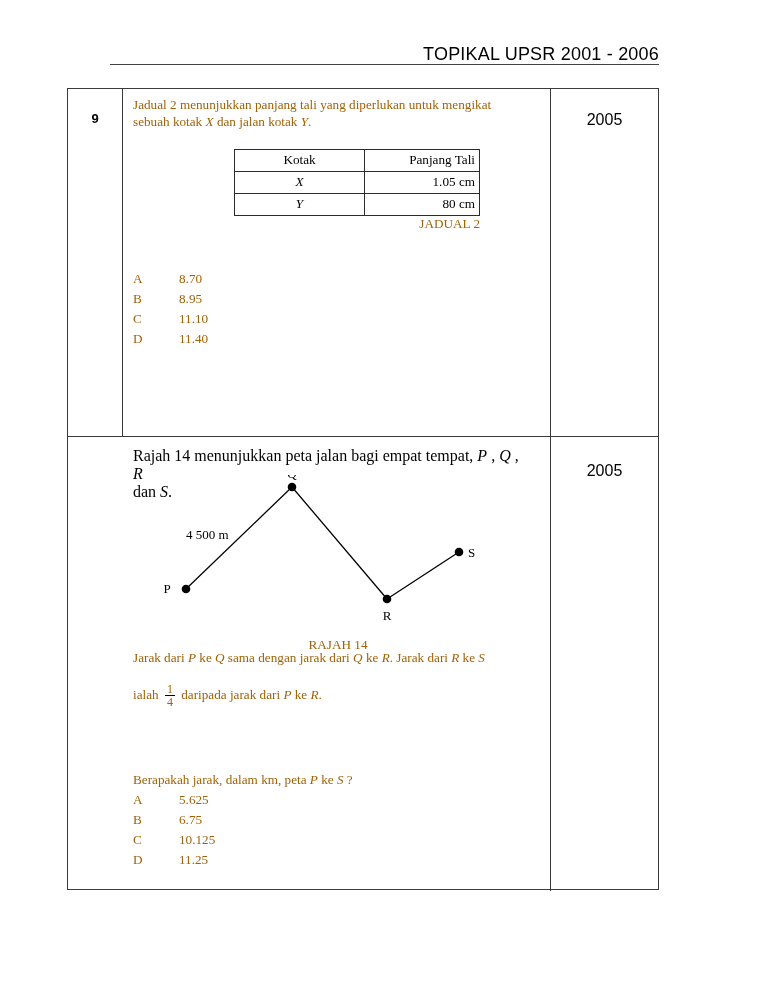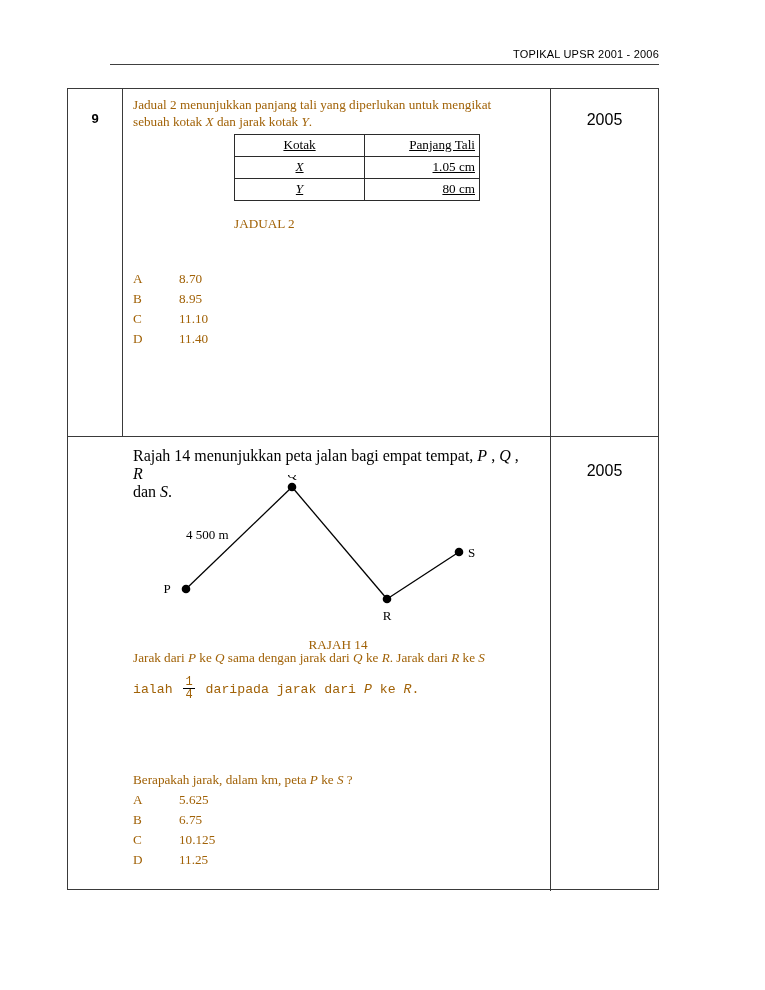--- a/index.html
+++ b/index.html
@@ -22,21 +22,21 @@
     position: absolute;
     left: 110px;
     top: 44px;
     width: 549px;
     height: 20px;
     border-bottom: 1.5px solid #404040;
     text-align: right;
   }
   .page-header .header-text {
     font-family: "Liberation Sans", sans-serif;
-    font-size: 11px;
+    font-size: 18px;
     letter-spacing: 0.2px;
     color: #000;
     display: inline-block;
     padding-bottom: 1px;
   }
 
   
   .qtable {
     position: absolute;
     left: 67px;
@@ -123,40 +123,39 @@
     right: 20px;
   }
   em.v {
     font-style: italic;
   }
 
   
   .inner-table {
     position: absolute;
     left: 111px;
-    top: 45px;
+    top: 60px;
     width: 246px;
     border-collapse: collapse;
     font-family: "Liberation Serif", serif;
     font-size: 13.2px;
-    text-decoration: underline;
   }
   .inner-table td {
     border: 1px solid #2b2b2b;
     text-align: center;
     padding: 1px 4px 2px 4px;
     height: 18px;
   }
   .inner-table td.c1 { width: 131px; }
   .inner-table td.c2 { width: 113px; text-align: right; }
   .inner-table td em { font-style: italic; }
 
   .caption {
     position: absolute;
-    text-align: left;
+    text-align: right;
     font-size: 13.2px;
   }
   .cap-jadual {
     left: 111px;
     top: 127px;
     width: 246px;
   }
 
   .para-q9 {
     position: absolute;
@@ -231,23 +230,22 @@
   .frac-line .num {
     display: block;
     padding: 0 2px;
   }
   .frac-line .den {
     display: block;
     border-top: 1px solid #000;
     padding: 0 2px;
   }
   .para-q10 .line2 {
-    margin-top: 9px;
+    margin-top: 16px;
     height: 22px;
-    font-family: Liberation Mono, monospace;
   }
 
   .question-q10 {
     position: absolute;
     left: 10px;
     top: 335px;
     right: 16px;
   }
 </style>
 </head>
@@ -262,21 +260,21 @@
   <div class="qrow row-1">
 
     <div class="col-num">
       <div class="qnum n9">9</div>
     </div>
 
     <div class="col-body">
 
       <div class="stem">
         <span>Jadual 2 menunjukkan panjang tali yang diperlukan untuk mengikat</span><br>
-        <span>sebuah kotak </span><em class="v">X</em><span> dan jarak kotak </span><em class="v">Y</em><span>.</span>
+        <span>sebuah kotak </span><em class="v">X</em><span> dan jalan kotak </span><em class="v">Y</em><span>.</span>
       </div>
 
       <table class="inner-table">
         <tbody>
             <tr>
           <td class="c1">Kotak</td>
           <td class="c2">Panjang Tali</td>
         </tr>
         <tr>
           <td class="c1"><em>X</em></td>

